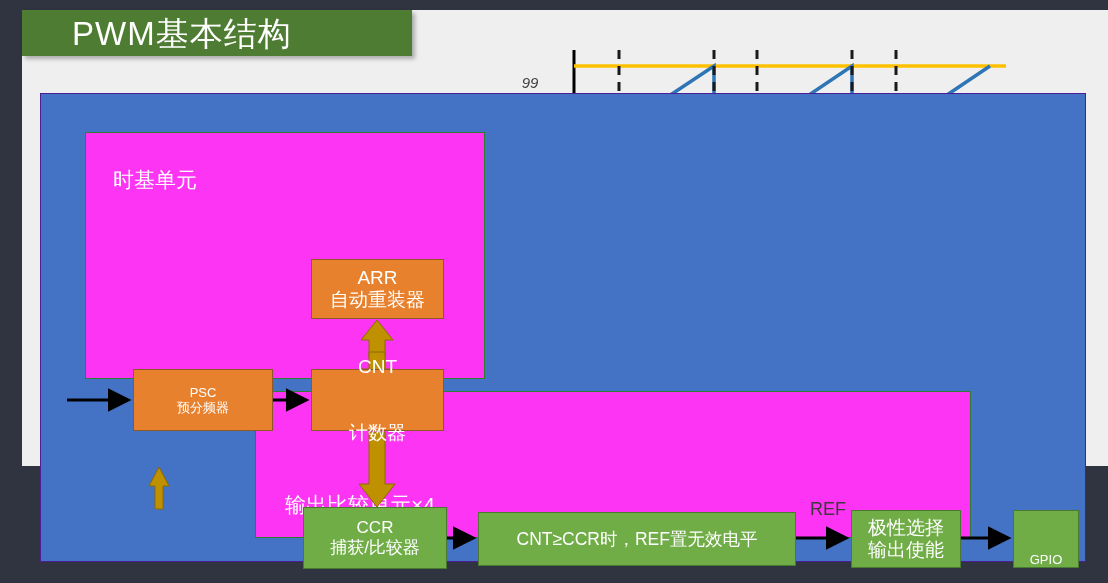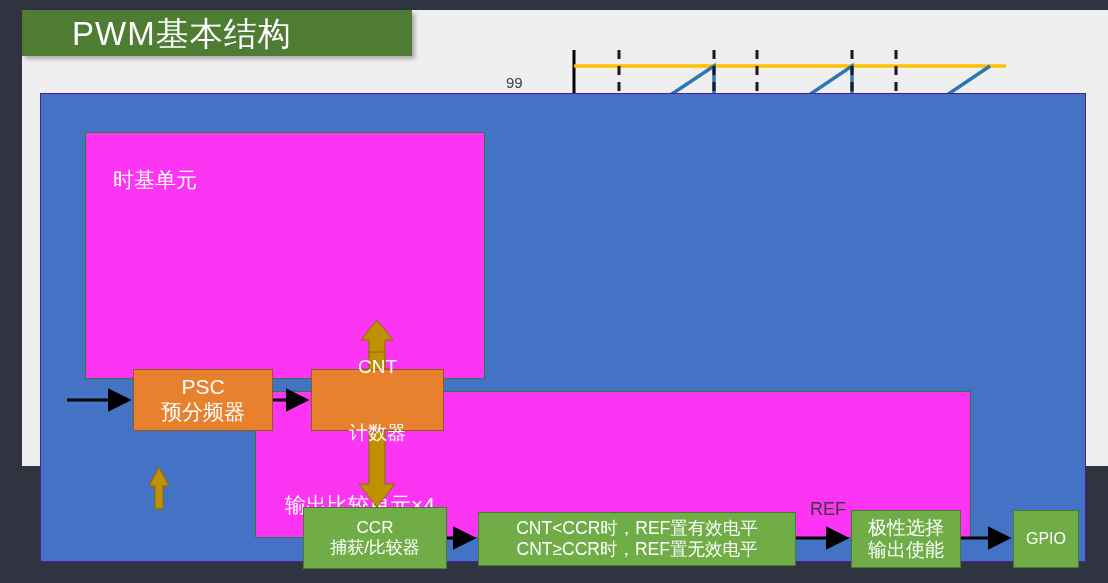--- a/index.html
+++ b/index.html
@@ -71,48 +71,48 @@
     color:#ffffff;
     text-align:center;
     line-height:1.18;
     border:1px solid #7a4a16;
   }
   .box .l1,.box .l2{display:block;white-space:nowrap;}
   .orange{ background:#e8812e; border-color:#8c5a25; }
   .green{  background:#70ad47; border-color:#4a7a2f; }
 
   #box-arr { left:270px; top:165px;  width:133px; height:60px; font-size:19px; }
-  #box-psc { left:92px;  top:275px;  width:140px; height:62px; font-size:21px; }
+  #box-psc { left:92px;  top:275px;  width:140px; height:62px; font-size:13px; }
   #box-cnt { left:270px; top:275px;  width:133px; height:62px; font-size:19px;gap:44px; }
   #box-run { left:64px;  top:415px;  width:124px; height:62px; font-size:19px; }
   #box-ccr { left:262px; top:413px;  width:144px; height:62px; font-size:17px; }
   #box-cmp { left:437px; top:418px;  width:318px; height:54px; font-size:17.5px; }
   #box-pol { left:810px; top:416px;  width:110px; height:58px; font-size:19px; }
-  #box-gpio{ left:972px; top:416px;  width:66px;  height:58px; font-size:16px;
-             display:flex;align-items:center;justify-content:center; }
+  #box-gpio{ left:972px; top:416px;  width:66px;  height:58px; font-size:13px;
+             display:flex;align-items:center;justify-content:flex-end; }
 
   
   #ref-label{
     position:absolute;left:769px;top:405px;
     font-size:18px;color:#3b3b3b;white-space:nowrap;
   }
 
   
   svg.overlay{position:absolute;left:0;top:0;pointer-events:none;}
 
   
   #chart-panel{
     position:absolute;left:484px;top:18px;
     width:606px;height:315px;
     background:#efefef;
   }
   .axis-tick{
     position:absolute;
     font-size:15px;color:#3f3f3f;
-    text-align:left;white-space:nowrap;
+    text-align:center;white-space:nowrap;font-style:italic;
   }
   #tick-99{ left:0px;  top:46px; width:48px; }
   #tick-30{ left:0px;  top:110px;width:48px; }
   #tick-0 { left:0px;  top:138px;width:48px; }
 </style>
 </head>
 <body>
 
 <div id="slide">
   <div id="page">
@@ -190,39 +190,42 @@
 
         <g fill="#bf9000" stroke="#8a6a00" stroke-width="1">
           <polygon points="328,338 344,338 344,390 354,390 336,413 318,390 328,390"></polygon>
         </g>
 
         <g fill="#bf9000" stroke="#8a6a00" stroke-width="1">
           <polygon points="118,373 128,392 122,392 122,415 114,415 114,392 108,392"></polygon>
         </g>
       </svg>
 
+      <div class="box orange" id="box-arr">
+        <span class="l1">ARR</span>
+        <span class="l2">自动重装器</span>
+      </div>
 
       <div class="box orange" id="box-psc">
         <span class="l1">PSC</span>
         <span class="l2">预分频器</span>
       </div>
 
       <div class="box orange" id="box-cnt">
         <span class="l1">CNT</span>
         <span class="l2">计数器</span>
       </div>
 
 
       <div class="box green" id="box-ccr">
         <span class="l1">CCR</span>
         <span class="l2">捕获/比较器</span>
       </div>
 
       <div class="box green" id="box-cmp">
-        <span class="l1">CNT&lt;CCR时，REF置有效电平</span>
         <span class="l2">CNT≥CCR时，REF置无效电平</span>
       </div>
 
       <div class="box green" id="box-pol">
         <span class="l1">极性选择</span>
         <span class="l2">输出使能</span>
       </div>
 
       <div class="box green" id="box-gpio">
         <span class="l1">GPIO</span>

